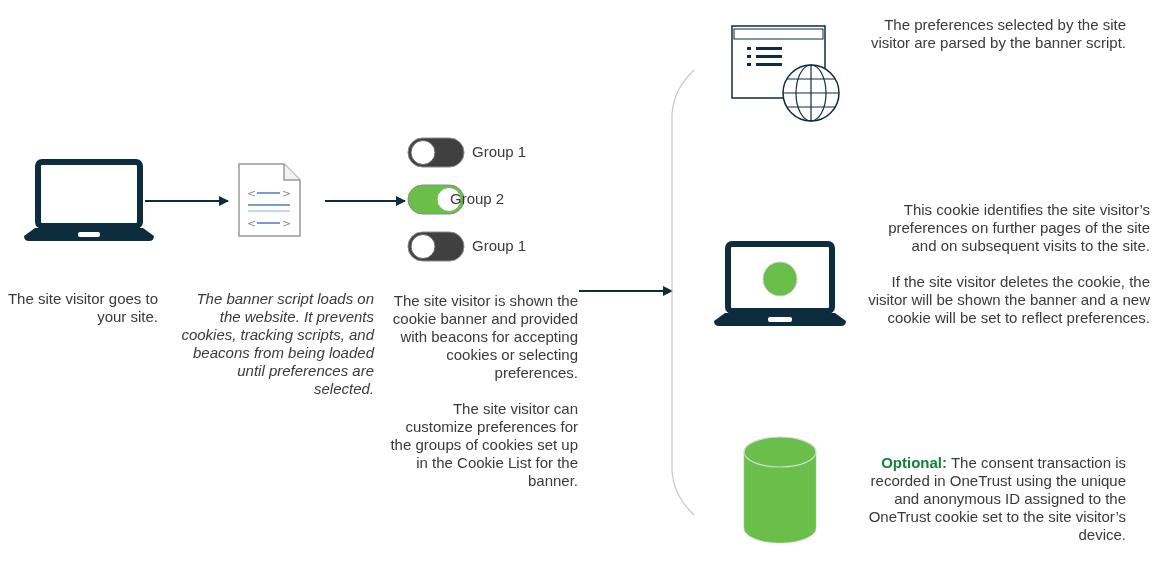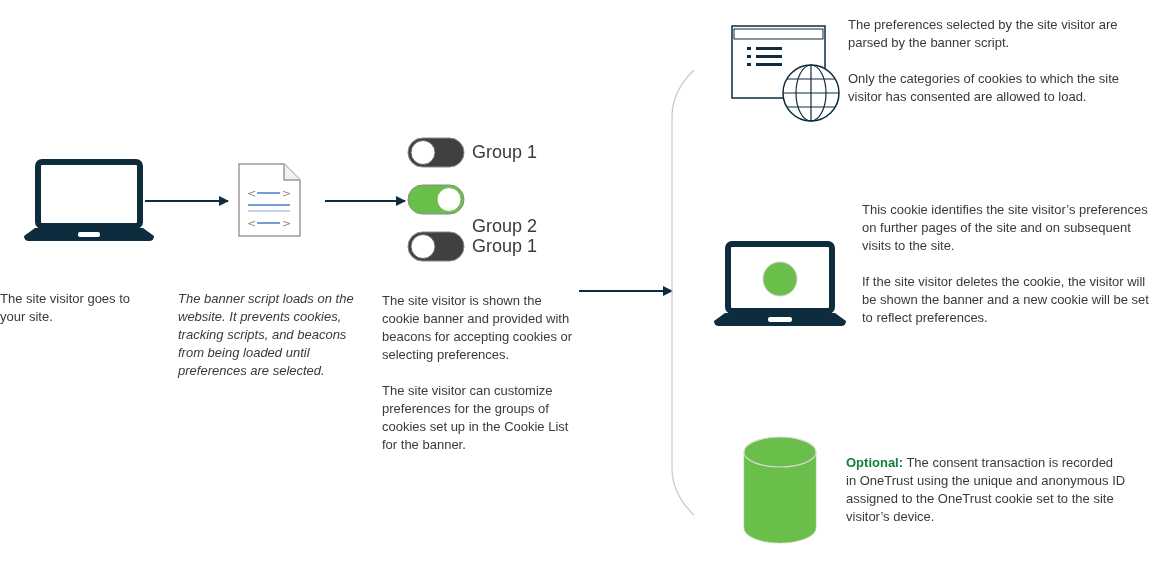--- a/index.html
+++ b/index.html
@@ -1,21 +1,21 @@
 <!DOCTYPE html>
 <html><head>
 <meta charset="utf-8">
 <style>
   html, body { margin: 0; padding: 0; background: #ffffff; }
   body { width: 1156px; height: 564px; position: relative; overflow: hidden;
          font-family: "Liberation Sans", "DejaVu Sans", sans-serif; color: #333333; }
-  .caption { position: absolute; text-align: left; font-size: 13px; line-height: 18px; color: #3a3a3a; }
+  .caption { position: absolute; text-align: right; font-size: 15px; line-height: 18px; color: #3a3a3a; }
   .caption p { margin: 0; }
   .caption p + p { margin-top: 18px; }
-  .toggle-label { position: absolute; font-size: 18px; color: #3a3a3a; line-height: 20px; }
+  .toggle-label { position: absolute; font-size: 15px; color: #3a3a3a; line-height: 20px; }
   svg { position: absolute; left: 0; top: 0; overflow: visible; }
   b { color: #15803d; }
 </style>
 </head>
 <body>
 
 <svg width="1156" height="564">
   <defs>
     <marker id="arrowhead" markerWidth="10" markerHeight="10" refX="9" refY="5" orient="auto" markerUnits="userSpaceOnUse">
       <path d="M0,0 L10,5 L0,10 Z" fill="#0d2d3e"></path>
@@ -87,39 +87,38 @@
   </g>
 
   <g>
     <path d="M744 452 L744 528 A36 15 0 0 0 816 528 L816 452 Z" fill="#6abf4b"></path>
     <ellipse cx="780" cy="452" rx="36" ry="15" fill="#6abf4b" stroke="#d8d8d8" stroke-width="1.2"></ellipse>
     <path d="M744 452 L744 528 A36 15 0 0 0 816 528 L816 452" fill="none" stroke="#9fd08a" stroke-width="0.6"></path>
   </g>
 </svg>
 
 <div class="toggle-label" style="left:472px; top:142px;">Group 1</div>
-<div class="toggle-label" style="left:472px; top:189px;margin-top:27px;">Group 2</div>
+<div class="toggle-label" style="left:450px; top:189px;">Group 2</div>
 <div class="toggle-label" style="left:472px; top:236px;">Group 1</div>
 
 <div class="caption" style="left:0; top:290px; width:158px;">
   <p>The site visitor goes to your site.</p>
 </div>
 
 <div class="caption" style="left:178px; top:290px; width:196px;font-style:italic;">
   <p>The banner script loads on the website. It prevents cookies, tracking scripts, and beacons from being loaded until preferences are selected.</p>
 </div>
 
 <div class="caption" style="left:382px; top:292px; width:196px;">
   <p>The site visitor is shown the cookie banner and provided with beacons for accepting cookies or selecting preferences.</p>
   <p>The site visitor can customize preferences for the groups of cookies set up in the Cookie List for the banner.</p>
 </div>
 
 <div class="caption" style="left:848px; top:16px; width:278px;">
   <p>The preferences selected by the site visitor are parsed by the banner script.</p>
-  <p>Only the categories of cookies to which the site visitor has consented are allowed to load.</p>
 </div>
 
 <div class="caption" style="left:862px; top:201px; width:288px;">
   <p>This cookie identifies the site visitor’s preferences on further pages of the site and on subsequent visits to the site.</p>
   <p>If the site visitor deletes the cookie, the visitor will be shown the banner and a new cookie will be set to reflect preferences.</p>
 </div>
 
 <div class="caption" style="left:846px; top:454px; width:280px;">
   <p><b>Optional:</b><span> The consent transaction is recorded in OneTrust using the unique and anonymous ID assigned to the OneTrust cookie set to the site visitor’s device.</span></p>
 </div>

